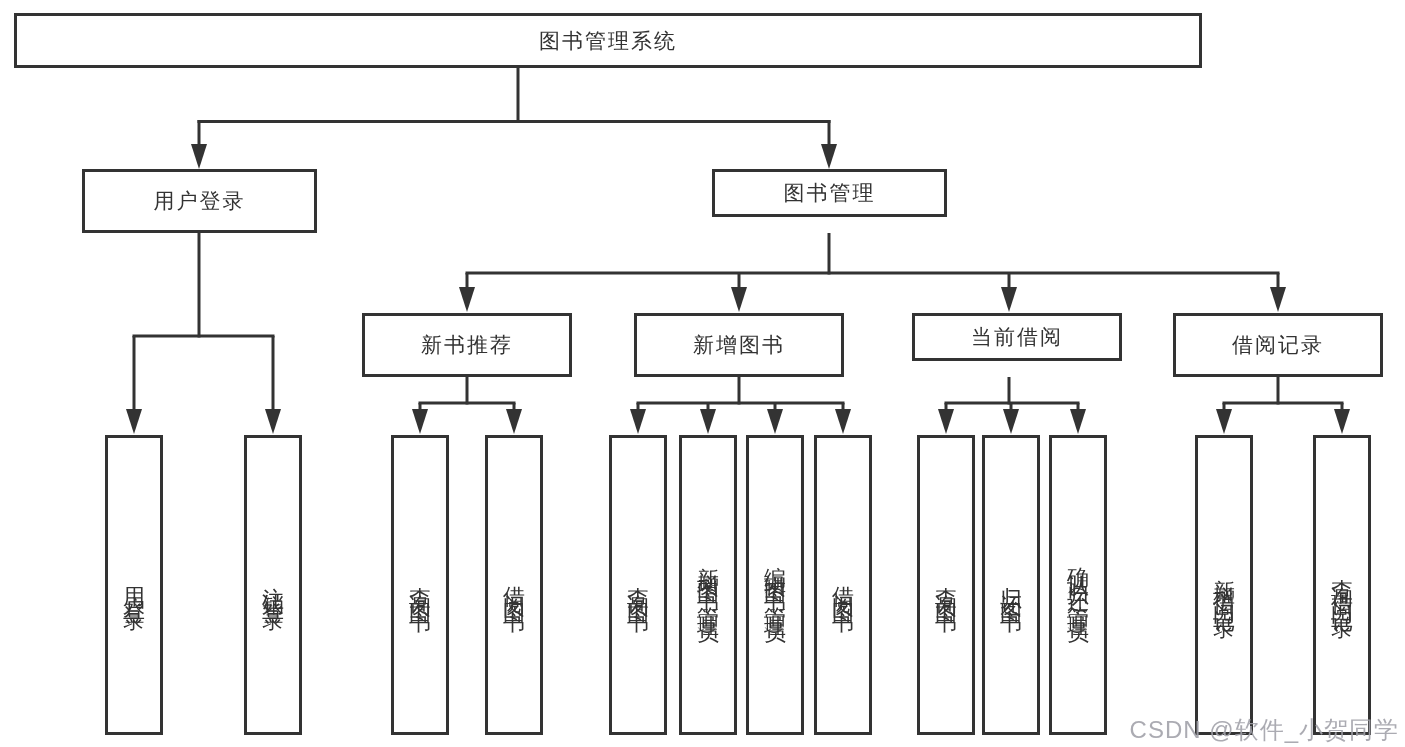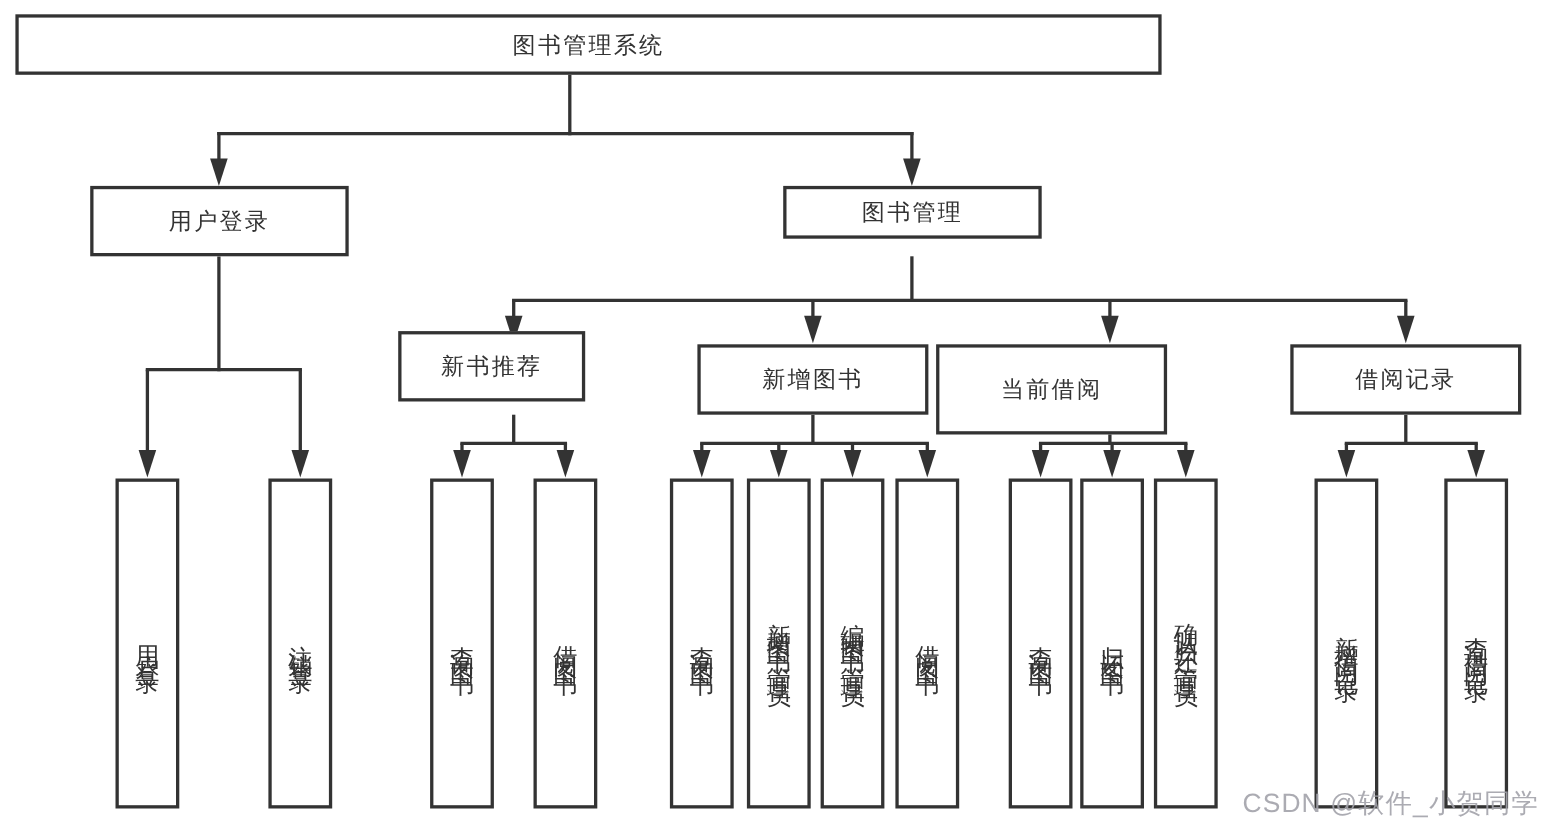--- a/index.html
+++ b/index.html
@@ -82,38 +82,38 @@
     <polygon points="1070,409 1086,409 1078,434" stroke="none"></polygon>
 
     <line x1="1278" y1="377" x2="1278" y2="404.5"></line>
     <line x1="1222.5" y1="403" x2="1343.5" y2="403"></line>
     <line x1="1224" y1="403" x2="1224" y2="410"></line>
     <polygon points="1216,409 1232,409 1224,434" stroke="none"></polygon>
     <line x1="1342" y1="403" x2="1342" y2="410"></line>
     <polygon points="1334,409 1350,409 1342,434" stroke="none"></polygon>
   </svg>
 
-  <div class="box h" style="left:14px;top:13px;width:1042px;height:55px">
+  <div class="box h" style="left:14px;top:13px;width:1188px;height:55px">
     <span class="lbl">图书管理系统</span>
   </div>
 
   <div class="box h" style="left:82px;top:169px;width:235px;height:64px">
     <span class="lbl">用户登录</span>
   </div>
   <div class="box h" style="left:712px;top:169px;width:235px;height:48px">
     <span class="lbl">图书管理</span>
   </div>
 
-  <div class="box h" style="left:362px;top:301px;width:170px;height:64px">
+  <div class="box h" style="left:362px;top:313px;width:210px;height:64px">
     <span class="lbl">新书推荐</span>
   </div>
   <div class="box h" style="left:634px;top:313px;width:210px;height:64px">
     <span class="lbl">新增图书</span>
   </div>
-  <div class="box h" style="left:851px;top:313px;width:210px;height:82px">
+  <div class="box h" style="left:912px;top:313px;width:210px;height:48px">
     <span class="lbl">当前借阅</span>
   </div>
   <div class="box h" style="left:1173px;top:313px;width:210px;height:64px">
     <span class="lbl">借阅记录</span>
   </div>
 
   <div class="box v" style="left:105px;top:435px;width:58px;height:300px">
     <span class="lbl">用户登录</span>
   </div>
   <div class="box v" style="left:244px;top:435px;width:58px;height:300px">

